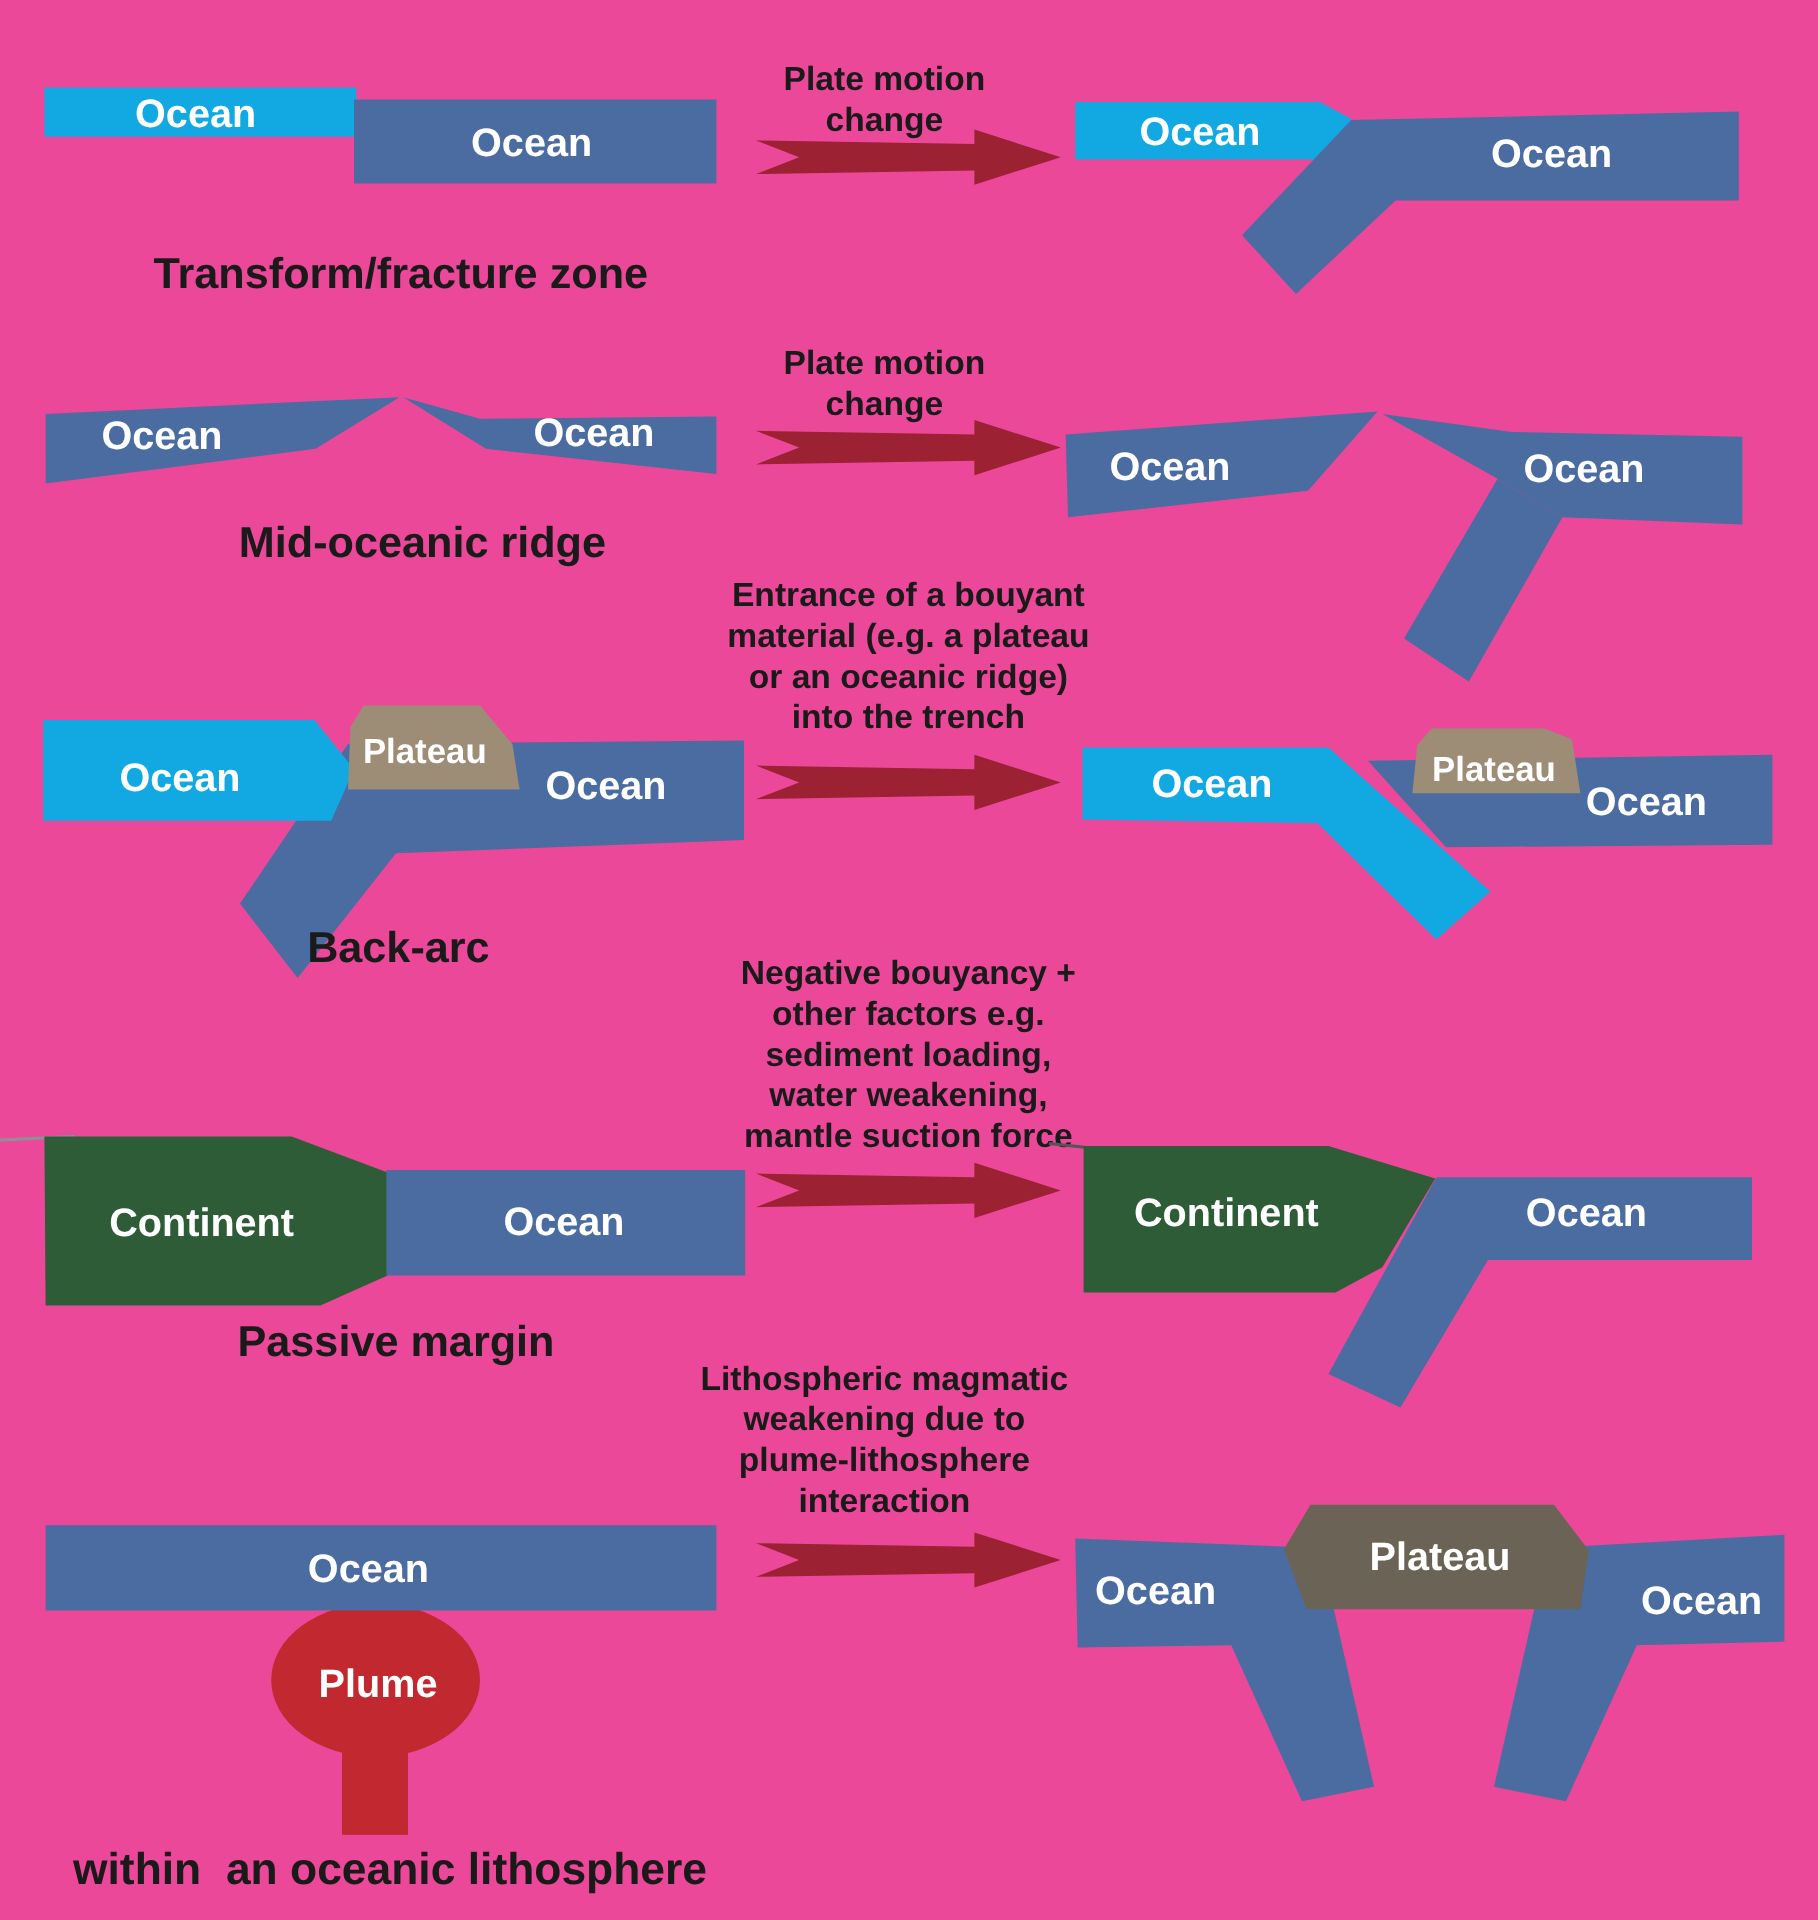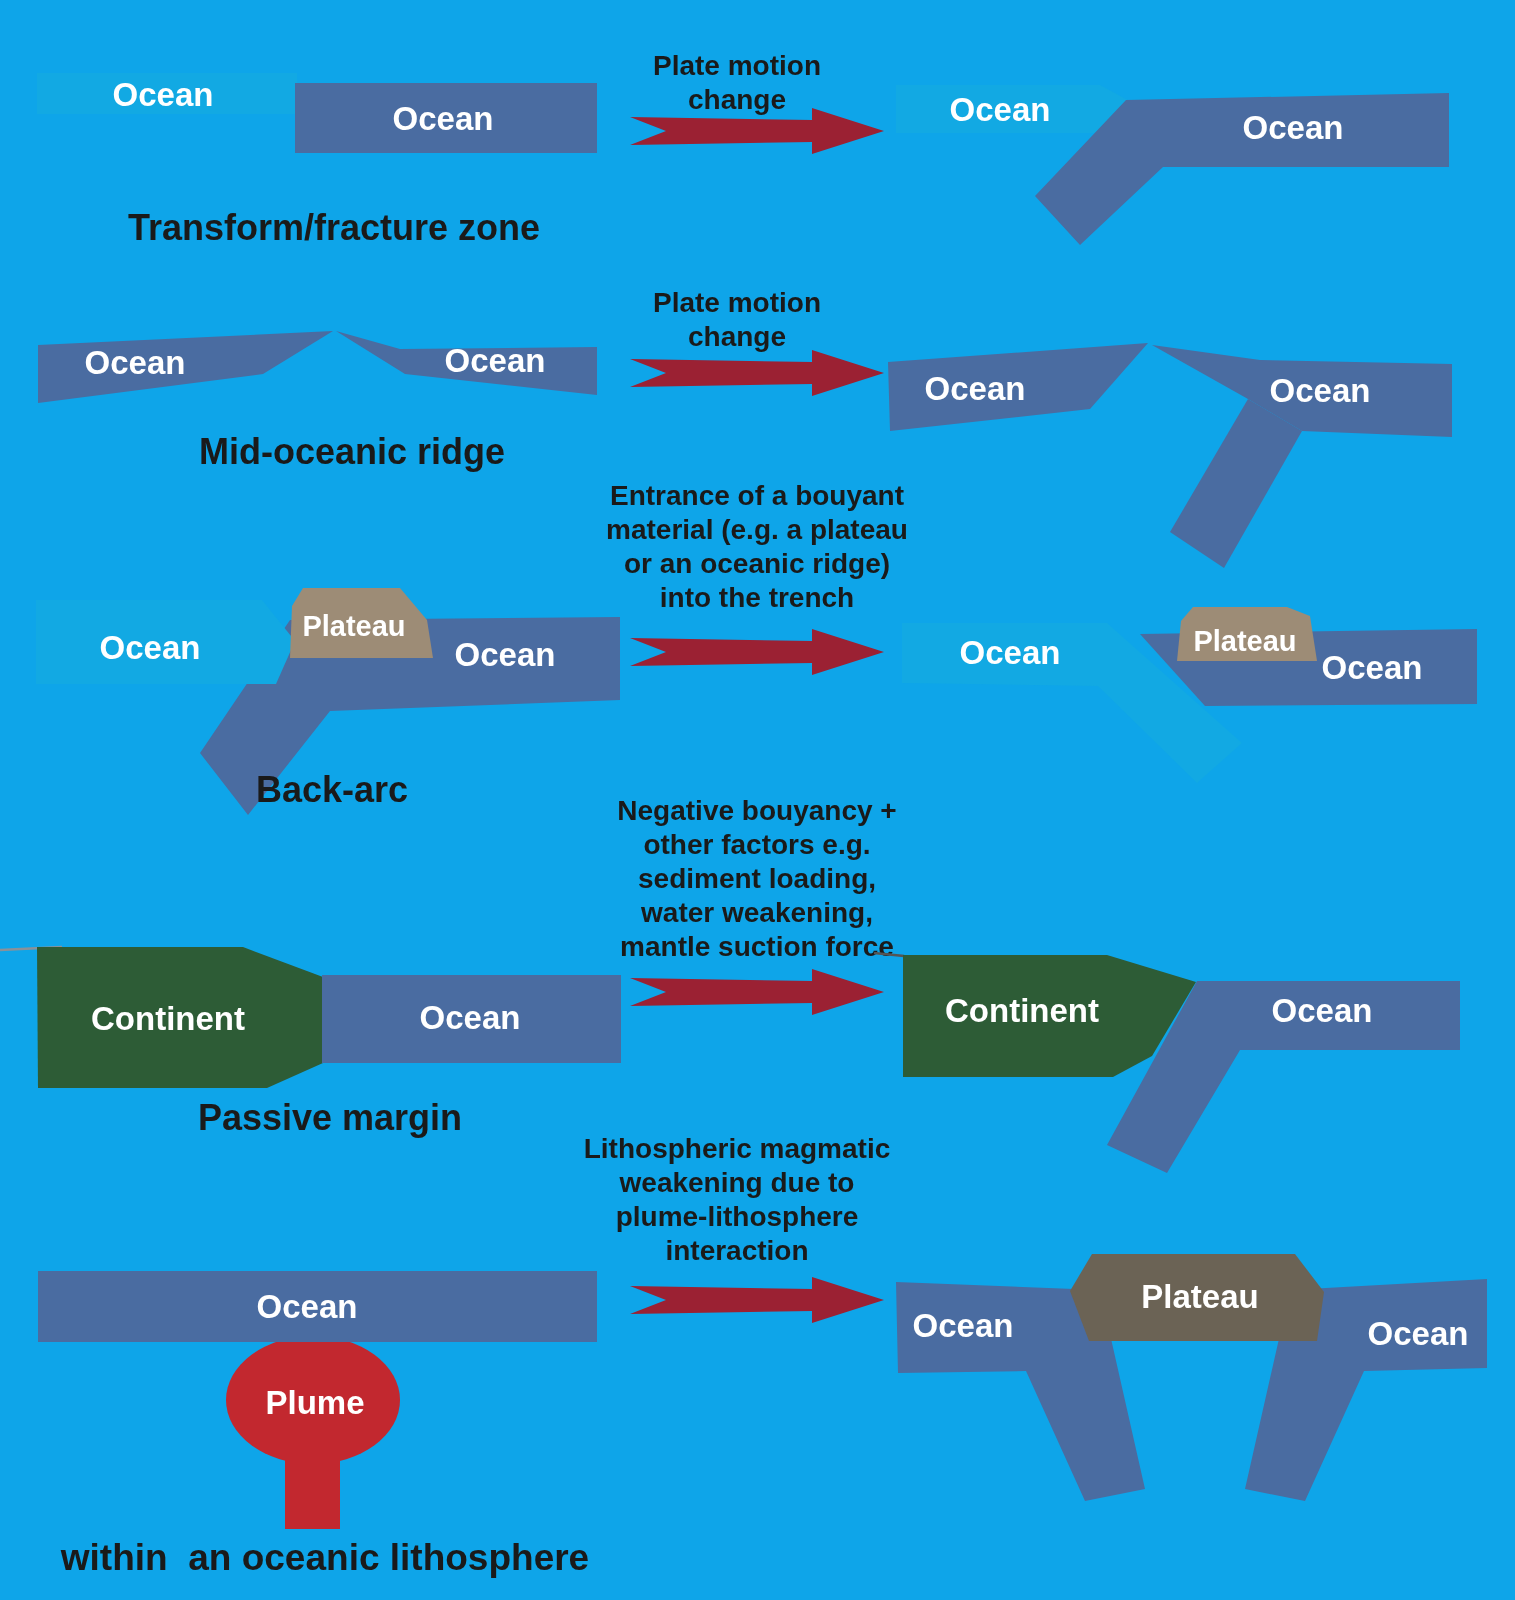--- a/index.html
+++ b/index.html
@@ -1,16 +1,16 @@
 <!DOCTYPE html>
 <html><head>
 <meta charset="utf-8">
 <style>
   html,body{margin:0;padding:0;background:#ffffff;}
-  .figure{width:1515px;height:1600px;position:relative;background:#0ea5e9;overflow:hidden;}
+  .figure{width:1515px;height:1600px;position:relative;background:#ec4899;overflow:hidden;}
   svg{display:block;}
   text{font-family:"Liberation Sans", sans-serif;font-weight:700;}
   .shape-label{fill:#ffffff;font-size:33px;text-anchor:middle;}
   .shape-label-sm{fill:#ffffff;font-size:29px;text-anchor:middle;}
   .caption{fill:#1a1a1a;font-size:36px;text-anchor:middle;}
   .caption-wide{fill:#1a1a1a;font-size:37px;text-anchor:middle;white-space:pre;}
   .annotation{fill:#1a1a1a;font-size:28px;text-anchor:middle;}
 </style>
 </head>
 <body>

